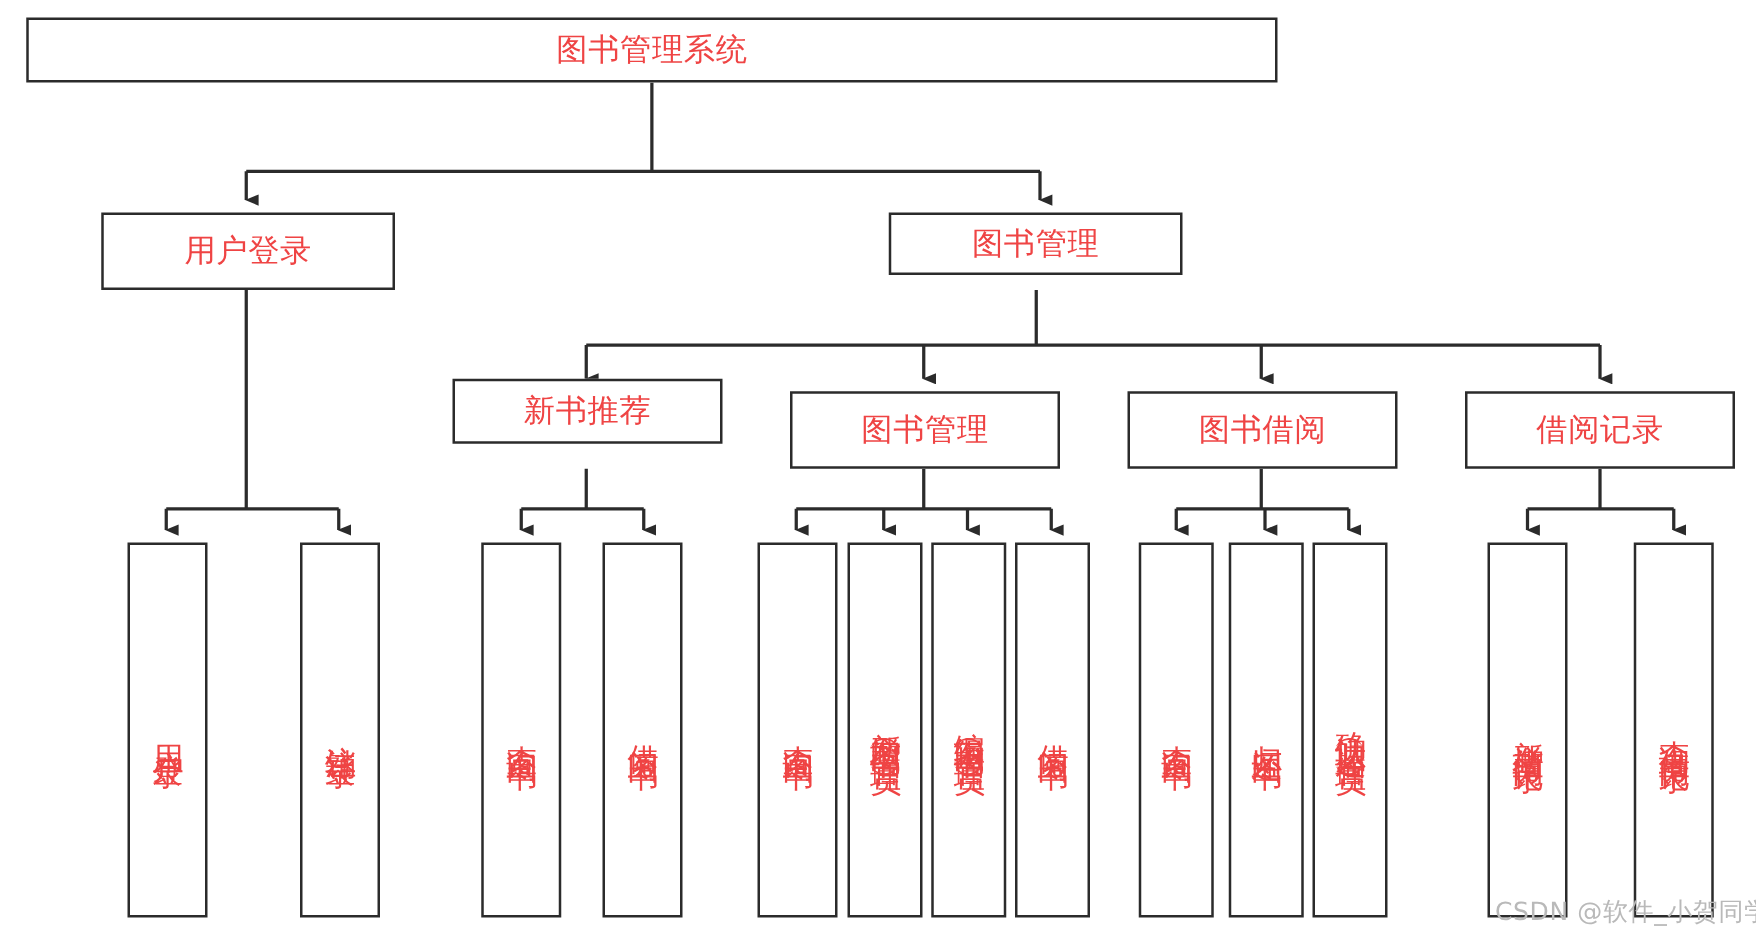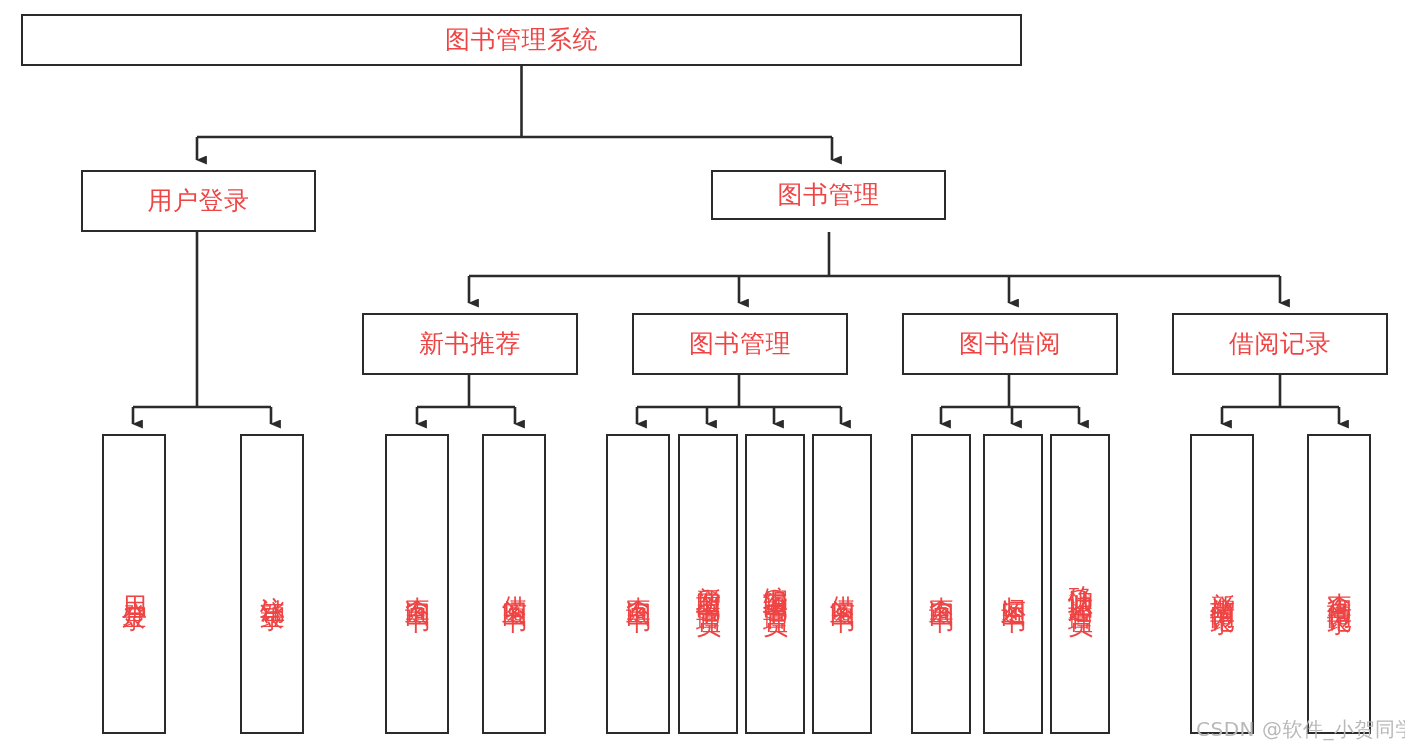--- a/index.html
+++ b/index.html
@@ -130,21 +130,21 @@
     <span class="label">图书管理系统</span>
   </div>
 
   <div class="node horiz" style="left:81px; top:170px; width:235px; height:62px;">
     <span class="label">用户登录</span>
   </div>
   <div class="node horiz" style="left:711px; top:170px; width:235px; height:50px;">
     <span class="label">图书管理</span>
   </div>
 
-  <div class="node horiz" style="left:362px; top:313px; width:216px; height:62px;">
+  <div class="node horiz" style="left:362px; top:303px; width:216px; height:52px;">
     <span class="label">新书推荐</span>
   </div>
   <div class="node horiz" style="left:632px; top:313px; width:216px; height:62px;">
     <span class="label">图书管理</span>
   </div>
   <div class="node horiz" style="left:902px; top:313px; width:216px; height:62px;">
     <span class="label">图书借阅</span>
   </div>
   <div class="node horiz" style="left:1172px; top:313px; width:216px; height:62px;">
     <span class="label">借阅记录</span>

